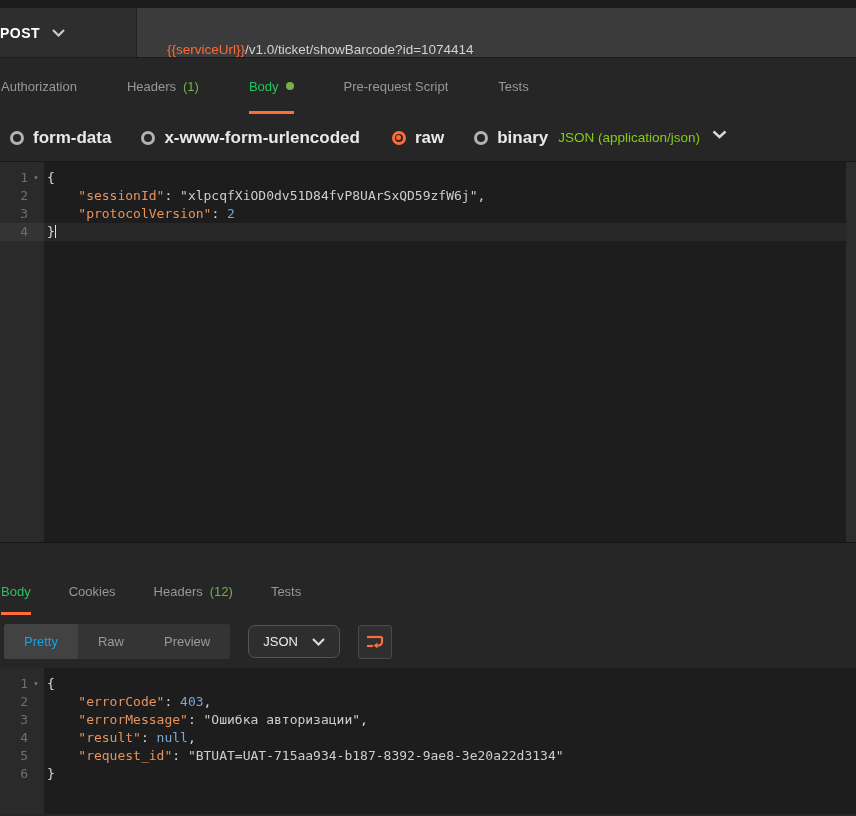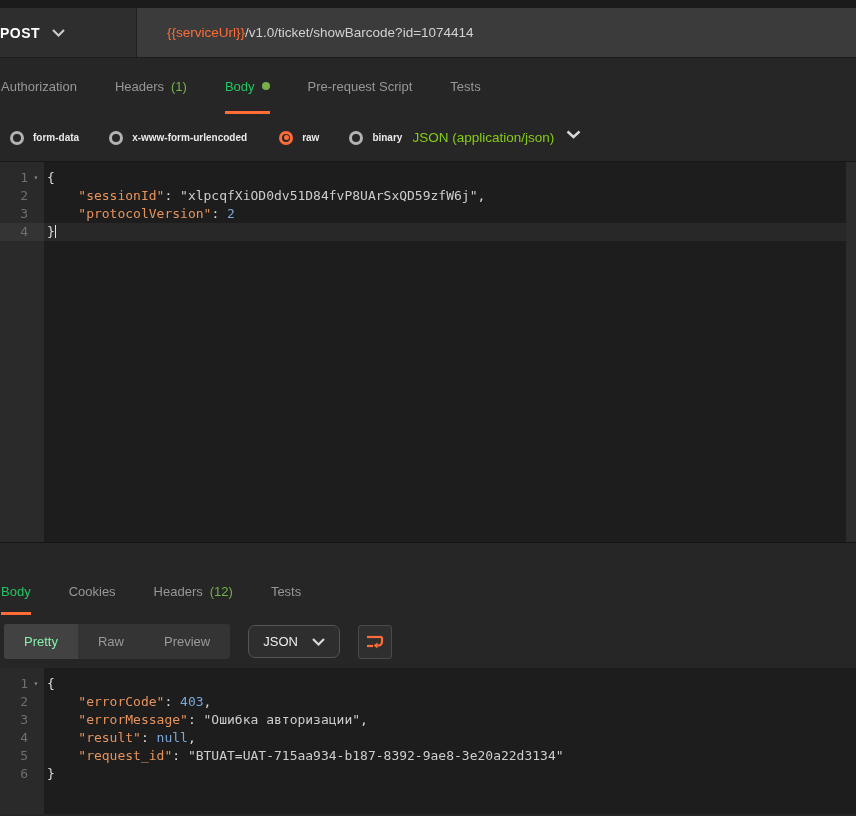--- a/index.html
+++ b/index.html
@@ -10,21 +10,21 @@
     color:#cccccc;
     position:relative;
   }
 
   
   .top-strip { height:8px; background:#1b1b1b; }
   .request-bar { display:flex; height:50px; background:#3b3b3b; border-bottom:1px solid #1b1b1b; }
   .method { width:137px; flex:none; background:#2e2e2e; border-right:1px solid #202020;
             display:flex; align-items:center; justify-content:flex-start; gap:12px; cursor:pointer; }
   .method-label { color:#ffffff; font-weight:bold; font-size:14px; letter-spacing:.5px; }
-  .url { flex:1; display:flex; align-items:center; padding-left:30px; font-size:13.5px; }
+  .url { flex:1; display:flex; align-items:flex-end; padding-left:30px; font-size:13.5px; }
   .url-var { color:#ff6c37; }
   .url-path { color:#d2d2d2; }
   .chev { display:block; }
 
   
   .tabs { display:flex; align-items:stretch; background:#262626; }
   .req-tabs { height:56px; }
   .resp-tabs { height:47px; }
   .tab { display:flex; align-items:center; gap:7px; color:#979797; font-size:13px;
          position:relative; margin-right:38px; cursor:pointer; }
@@ -35,21 +35,21 @@
 
   
   .modes-row { display:flex; align-items:center; height:48px; padding-left:10px;
                background:#262626; border-bottom:1px solid #181818; }
   .mode { display:flex; align-items:center; margin-right:30px; cursor:pointer; }
   .radio { width:14px; height:14px; border-radius:50%; border:3px solid #b2b2b2;
            background:#262626; margin-right:9px; position:relative; flex:none; }
   .radio.selected { border-color:#ff6c37; }
   .radio.selected::after { content:""; position:absolute; left:50%; top:50%; width:5px; height:5px;
            margin:-2.5px 0 0 -2.5px; border-radius:50%; background:#ff6c37; }
-  .mode-label { color:#e9e9e9; font-size:10px; font-weight:600; }
+  .mode-label { color:#e9e9e9; font-size:17px; font-weight:600; }
   .content-type { display:flex; align-items:flex-start; gap:12px; color:#84cc16; font-size:13.5px;
                   margin-left:-6px; cursor:pointer; }
 
   
   .editor { position:relative; background:#1d1d1d; font-family:"DejaVu Sans Mono", monospace;
             font-size:13px; line-height:18px; padding-top:7px; }
   .editor::before { content:""; position:absolute; left:0; top:0; bottom:0; width:44px; background:#2a2a2a; }
   .request-editor { height:381px; border-bottom:1px solid #141414; }
   .response-editor { height:146px; }
   .code-row { display:flex; position:relative; z-index:1; }
@@ -63,21 +63,21 @@
   .tok-punc { color:#dcdcdc; }
   .cursor { display:inline-block; width:1.5px; height:13px; background:#e2e2e2; vertical-align:-2px; }
   .vtrack { position:absolute; right:0; top:0; bottom:0; width:10px; background:#2d2d2d; z-index:2; }
 
   .section-gap { height:25px; background:#262626; }
 
   
   .resp-toolbar { display:flex; align-items:center; height:53px; padding-left:4px; background:#262626; }
   .view-group { display:flex; background:#343434; border-radius:3px; overflow:hidden; }
   .view-btn { padding:10px 20px; font-size:13px; color:#9a9a9a; cursor:pointer; }
-  .view-btn.active { background:#424242; color:#86efac; }
+  .view-btn.active { background:#424242; color:#0ea5e9; }
   .format-dd { margin-left:18px; display:flex; align-items:center; gap:14px; padding:8px 14px;
                border:1px solid #555555; border-radius:7px; background:#2e2e2e;
                color:#ededed; font-size:13px; cursor:pointer; }
   .wrap-btn { margin-left:18px; width:34px; height:34px; border:1px solid #4a4a4a; border-radius:3px;
               background:#2f2f2f; display:flex; align-items:center; justify-content:center; cursor:pointer; }
 </style>
 </head>
 <body>
 
 <div class="top-strip"></div>
@@ -88,21 +88,21 @@
     <svg class="chev" width="13" height="8" viewBox="0 0 13 8">
         <path d="M1 1 L6.5 6.5 L12 1" stroke="#c9c9c9" stroke-width="2.2" fill="none"></path>
       </svg>
   </div>
   <div class="url">
     <span class="url-var">{{serviceUrl}}</span>
       <span class="url-path">/v1.0/ticket/showBarcode?id=1074414</span>
   </div>
 </div>
 
-<div class="tabs req-tabs" style="padding-left:1px;">
+<div class="tabs req-tabs" style="padding-left:1px;gap:12px;">
   <div class="tab">
     <span>Authorization</span>
   </div>
   <div class="tab">
     <span>Headers</span>
     <span class="count">(1)</span>
   </div>
   <div class="tab active">
     <span>Body</span>
     <span class="dot"></span>

